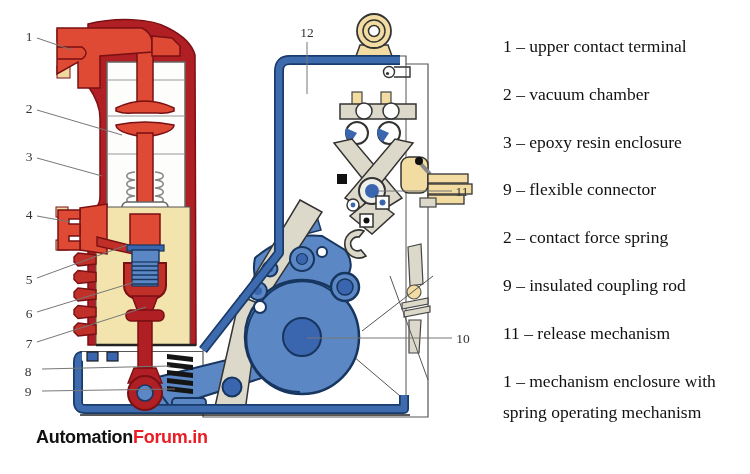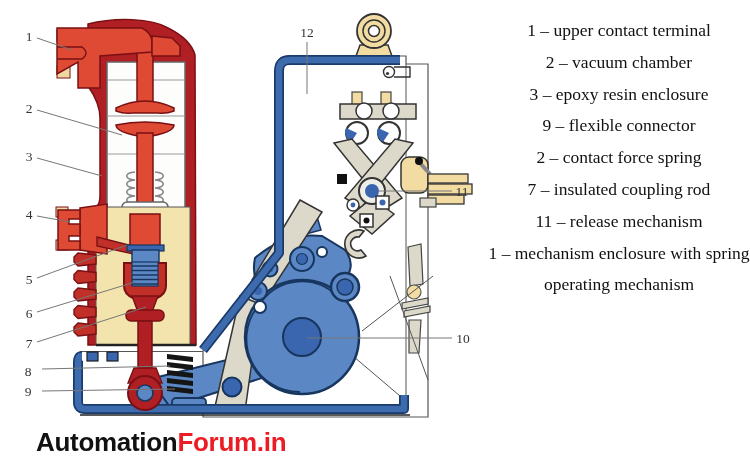--- a/index.html
+++ b/index.html
@@ -1,24 +1,24 @@
 <!DOCTYPE html>
 <html><head>
 <meta charset="utf-8">
 <style>
   html,body{margin:0;padding:0;background:#fff;}
   .stage{position:relative;width:750px;height:474px;background:#fff;overflow:hidden;
          font-family:"Liberation Serif",serif;}
   .diagram-svg{position:absolute;left:0;top:0;}
   .legend{position:absolute;left:487px;top:15px;width:264px;margin:0;padding:0;
           list-style:none;font-size:17.5px;line-height:31.8px;color:#111;}
-  .legend li{margin:0;padding:0;text-align:center;}
+  .legend li{margin:16px;padding:0;}
   .watermark{position:absolute;left:36px;top:427px;
              font-family:"Liberation Sans",sans-serif;font-weight:bold;
-             font-size:26px;letter-spacing:-0.3px;white-space:nowrap;}
+             font-size:18px;letter-spacing:-0.3px;white-space:nowrap;}
   .wm-black{color:#111111;}
   .wm-red{color:#EC1C24;}
   .num-label{font-family:"Liberation Serif",serif;font-size:13.5px;fill:#333;}
 </style>
 </head>
 <body>
 
 <div class="stage">
 
 <svg class="diagram-svg" width="750" height="474" viewBox="0 0 750 474" xmlns="http://www.w3.org/2000/svg">
@@ -259,21 +259,21 @@
     <text class="num-label" x="307" y="37">12</text>
   </g>
 </svg>
 
   <ul class="legend">
     <li>1 – upper contact terminal</li>
     <li>2 – vacuum chamber</li>
     <li>3 – epoxy resin enclosure</li>
     <li>9 – flexible connector</li>
     <li>2 – contact force spring</li>
-    <li>7 – insulated coupling rod</li>
+    <li>9 – insulated coupling rod</li>
     <li>11 – release mechanism</li>
     <li>1 – mechanism enclosure with spring operating mechanism</li>
   </ul>
 
   <div class="watermark">
     <span class="wm-black">Automation</span><span class="wm-red">Forum.in</span>
   </div>
 
 </div>
 

